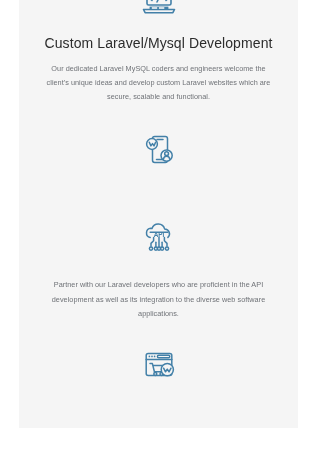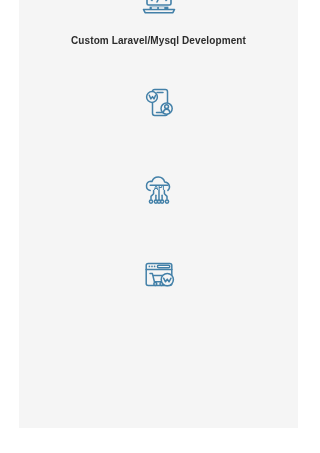--- a/index.html
+++ b/index.html
@@ -50,22 +50,22 @@
     overflow: hidden;
   }
   .icon-clip-top .inner {
     position: absolute;
     left: 50%;
     transform: translateX(-50%);
     top: -20px;
     line-height: 0;
   }
   .sec-title {
-    font-size: 10px;
-    font-weight: bold;
+    font-size: 14px;
+    font-weight: normal;
     color: #2c2c2c;
     letter-spacing: 0.1px;
     margin: 0;
     padding: 0;
     line-height: 1.2;
   }
   .sec-body {
     font-size: 7.3px;
     font-weight: normal;
     color: #6f7277;
@@ -101,20 +101,21 @@
           </svg>
         </div>
       </div>
 
       <div class="gap-icon-title"></div>
 
       <div class="sec-title">Custom Laravel/Mysql Development</div>
 
       <div class="gap-title-body"></div>
 
+      <div class="sec-body">Our dedicated Laravel MySQL coders and engineers welcome the client's unique ideas and develop custom Laravel websites which are secure, scalable and functional.</div>
     </div>
 
     <div class="gap-body-icon"></div>
 
     <div class="section">
 
       <div class="icon-wrap">
         <svg width="36" height="36" viewBox="0 0 36 36" fill="none" stroke="#4380a8" stroke-width="1.5" stroke-linecap="round" stroke-linejoin="round">
           <rect x="11.5" y="4.5" width="15" height="26" rx="2.2"></rect>
           <path d="M16 7.6h6"></path>
@@ -154,20 +155,21 @@
           <circle cx="26" cy="29.6" r="1.6"></circle>
           <circle cx="18" cy="29.6" r="1.6"></circle>
         </svg>
       </div>
 
       <div class="gap-icon-title"></div>
 
 
       <div class="gap-title-body"></div>
 
+      <div class="sec-body">Partner with our Laravel developers who are proficient in the API development as well as its integration to the diverse web software applications.</div>
     </div>
 
     <div class="gap-body-icon-b"></div>
 
     <div class="section">
 
       <div class="icon-wrap">
         <svg width="36" height="36" viewBox="0 0 36 36" fill="none" stroke="#4380a8" stroke-width="1.5" stroke-linecap="round" stroke-linejoin="round">
           <rect x="5.2" y="6.4" width="25.6" height="22" rx="2"></rect>
           <path d="M5.2 12.4h25.6"></path>

